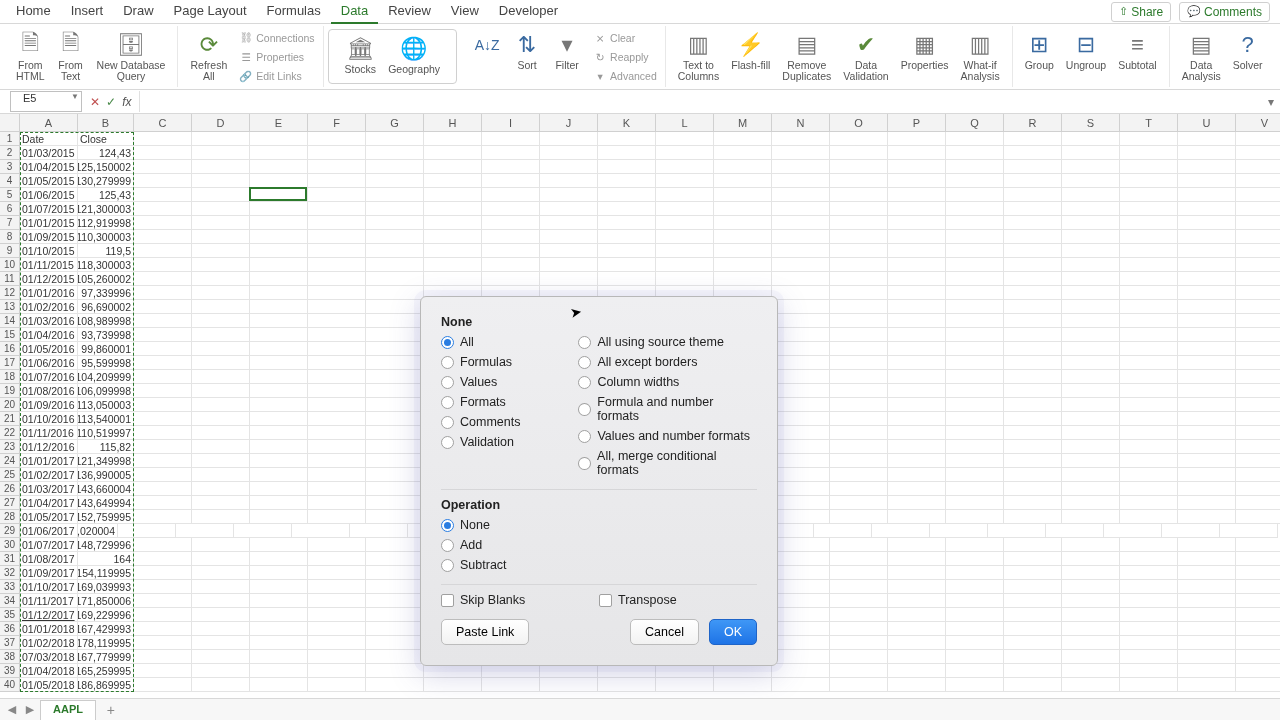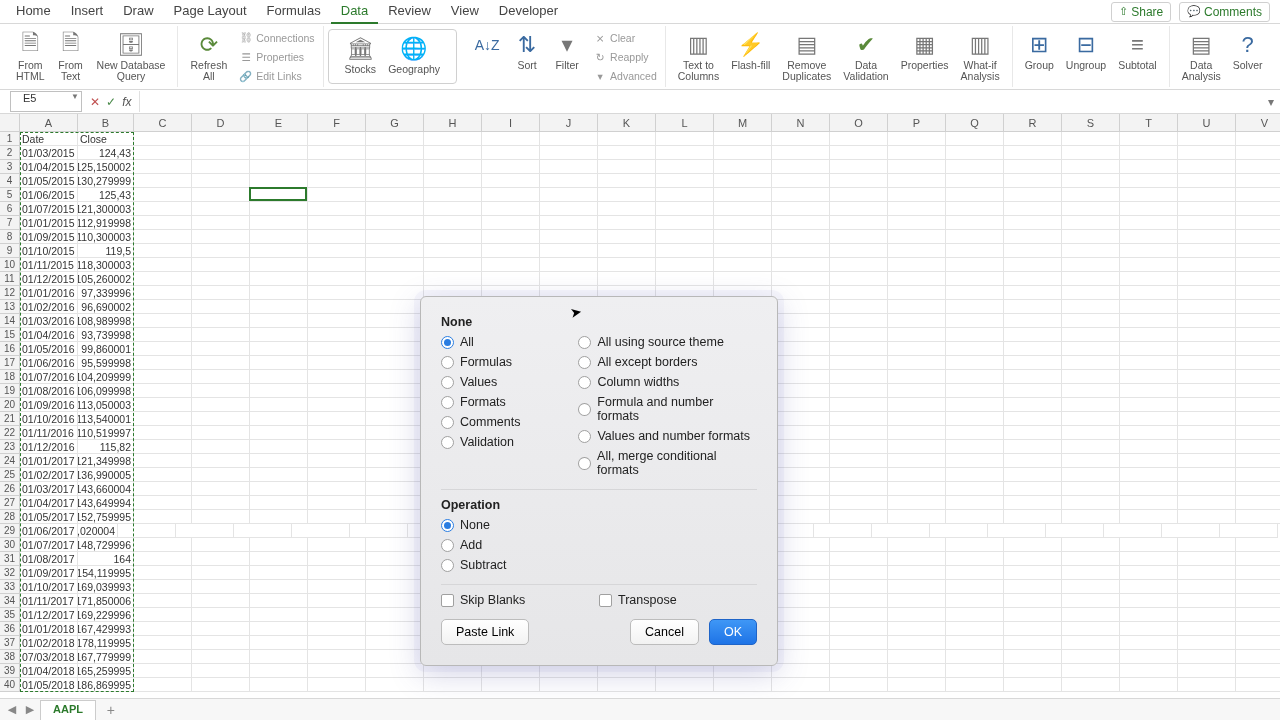--- a/index.html
+++ b/index.html
@@ -1144,21 +1144,21 @@
         <div class="cell cDef" style="width: 58px;"></div>
         <div class="cell cDef" style="width: 58px;"></div>
         <div class="cell cDef" style="width: 58px;"></div>
         <div class="cell cDef" style="width: 58px;"></div>
         <div class="cell cDef" style="width: 58px;"></div>
         <div class="cell cDef" style="width: 58px;"></div>
         <div class="cell cDef" style="width: 58px;"></div>
         <div class="cell cDef" style="width: 58px;"></div>
       </div>
       <div class="row">
-        <div class="cell cA" style="width: 58px;">01/12/2017</div>
+        <div class="cell cA" style="width: 58px; text-decoration: underline;">01/12/2017</div>
         <div class="cell cB r" style="width: 56px;">169,229996</div>
         <div class="cell cDef" style="width: 58px;"></div>
         <div class="cell cDef" style="width: 58px;"></div>
         <div class="cell cDef" style="width: 58px;"></div>
         <div class="cell cDef" style="width: 58px;"></div>
         <div class="cell cDef" style="width: 58px;"></div>
         <div class="cell cDef" style="width: 58px;"></div>
         <div class="cell cDef" style="width: 58px;"></div>
         <div class="cell cDef" style="width: 58px;"></div>
         <div class="cell cDef" style="width: 58px;"></div>

